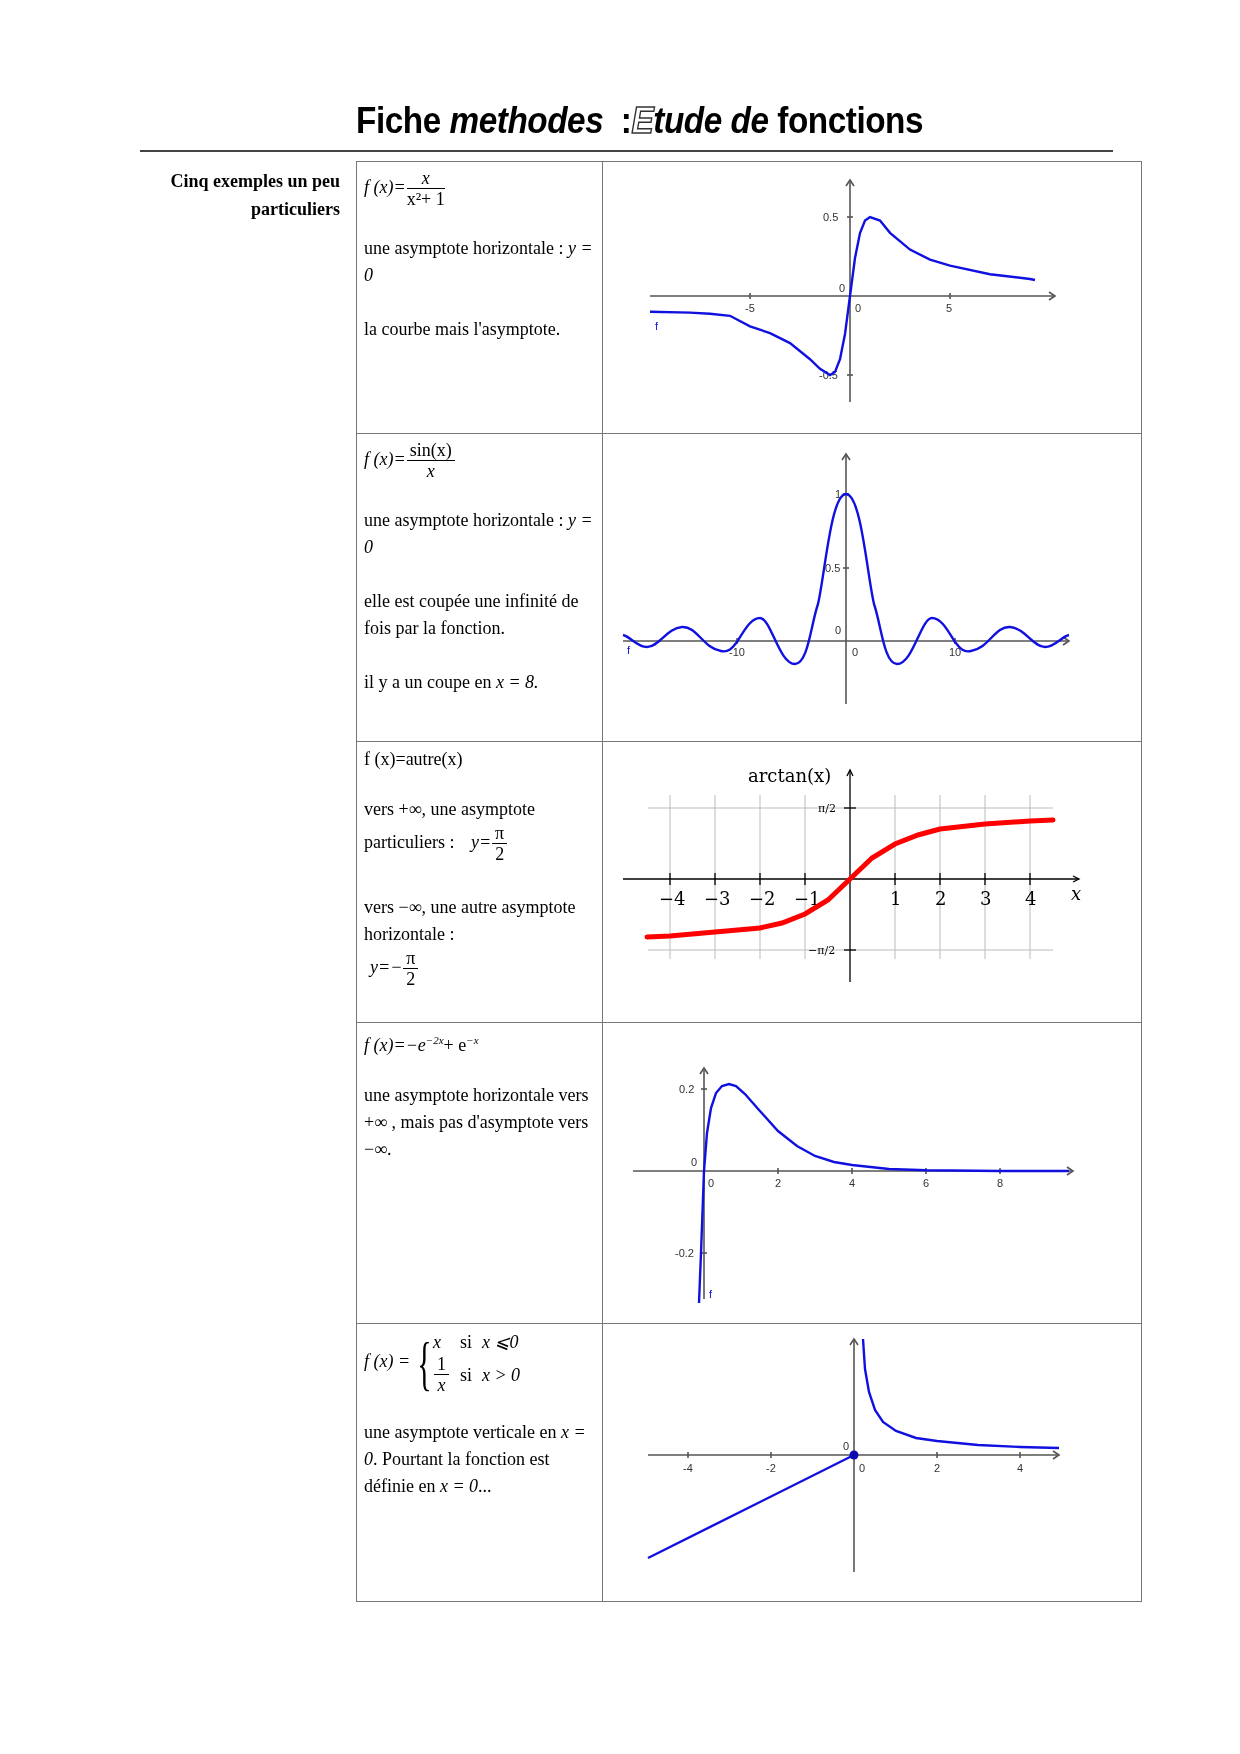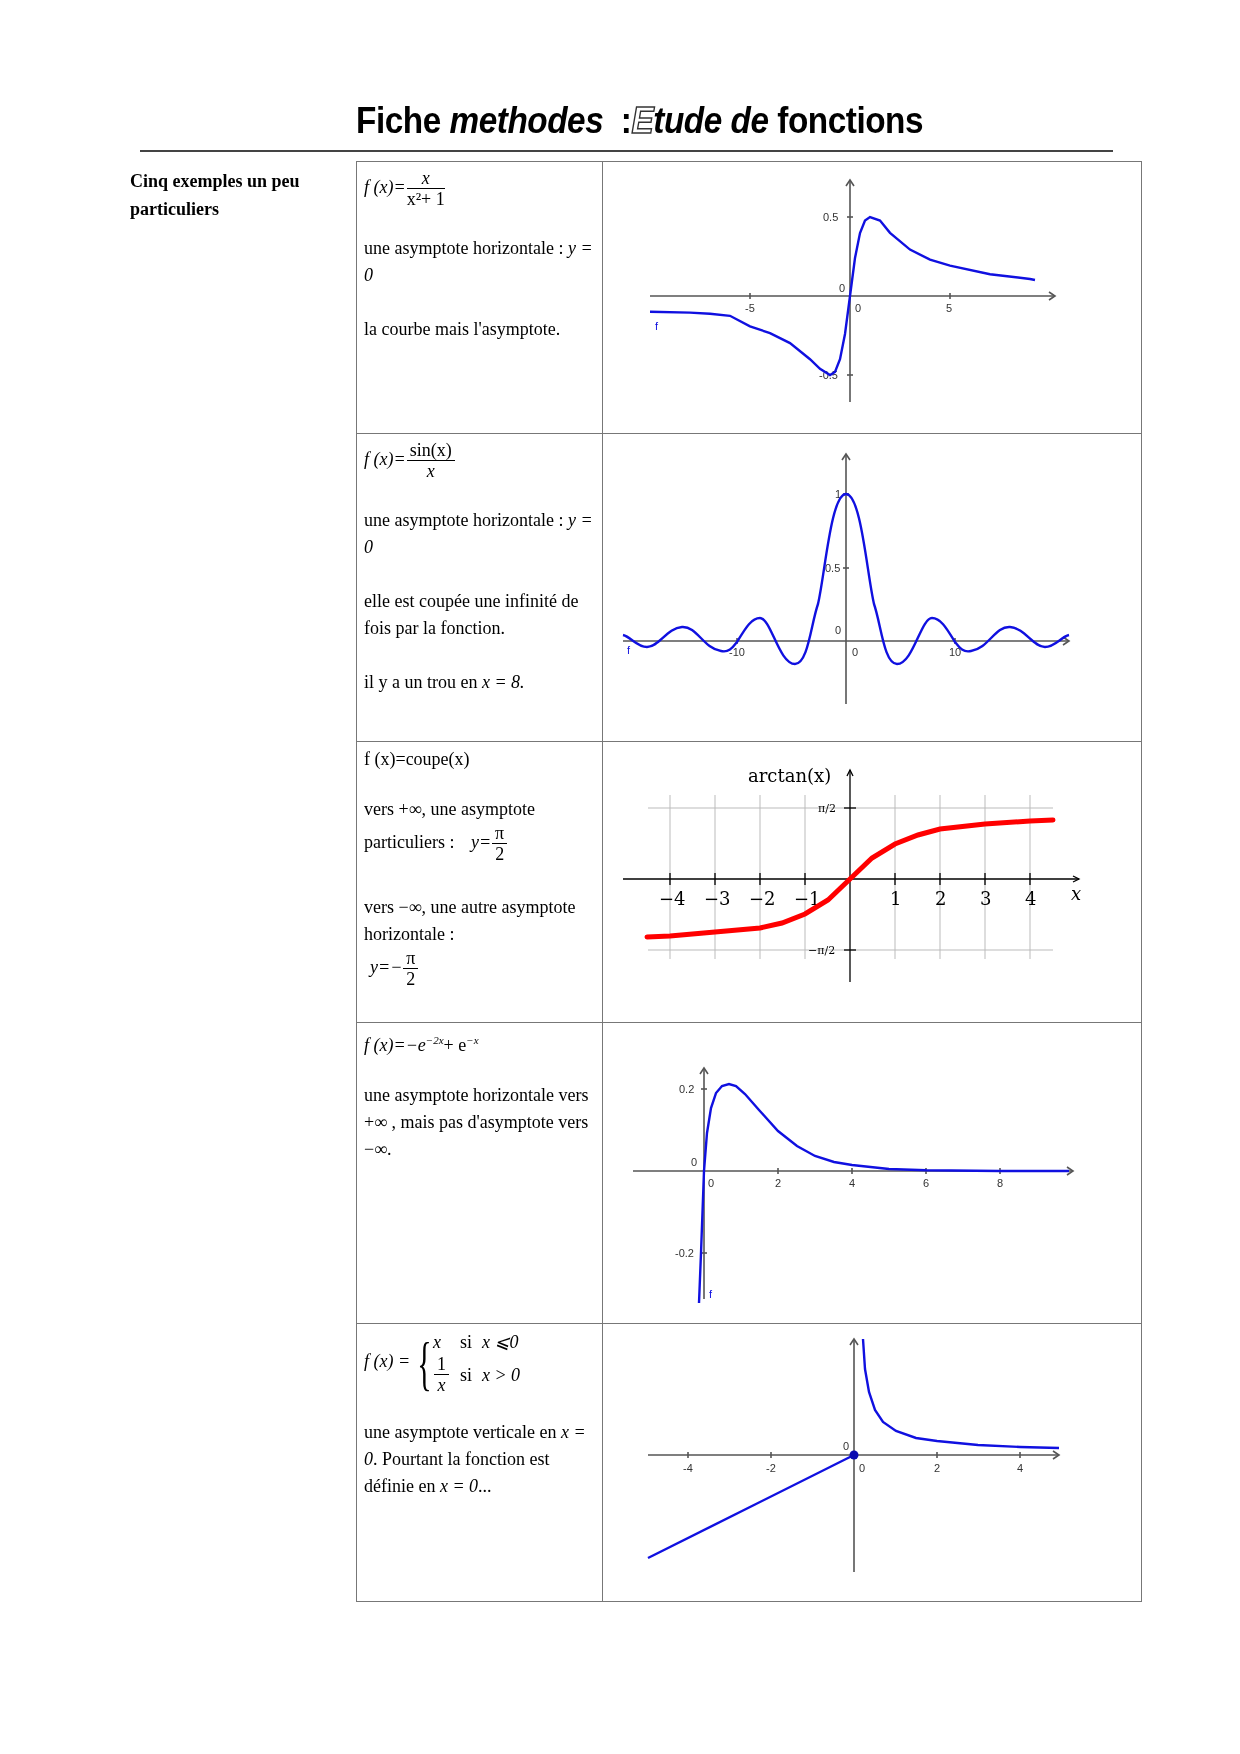--- a/index.html
+++ b/index.html
@@ -1,21 +1,21 @@
 <!DOCTYPE html>
 <html><head>
 <meta charset="utf-8">
 <style>
   html,body{margin:0;padding:0;background:#fff;}
   body{width:1240px;height:1754px;position:relative;overflow:hidden;font-family:"Liberation Serif",serif;color:#000;}
   .title{position:absolute;left:356px;top:100px;width:700px;font-family:"Liberation Sans",sans-serif;font-weight:bold;font-size:37px;letter-spacing:-0.5px;transform:scaleX(0.9);transform-origin:left top;white-space:nowrap;}
   .title i{font-style:italic;}
   .title .outlineE{font-style:italic;color:#fff;-webkit-text-stroke:1.5px #333;}
   .rule{position:absolute;left:140px;top:150px;width:973px;height:2px;background:#444;}
-  .side{position:absolute;left:130px;top:167px;width:210px;font-weight:bold;font-size:18px;line-height:28px;}
+  .side{position:absolute;left:130px;top:167px;width:210px;text-align:right;font-weight:bold;font-size:18px;line-height:28px;}
   table.grid{position:absolute;left:356px;top:161px;width:786px;border-collapse:collapse;}
   table.grid td{border:1px solid #777;vertical-align:top;padding:0;}
   td.txt{width:229px;}
   td.fig{width:502px;position:relative;}
   .cell-inner{padding:6px 6px 0 7px;font-size:18px;line-height:27px;}
   .formula{font-size:18px;line-height:22px;margin-bottom:26px;}
   .para{margin-bottom:27px;}
   .it{font-style:italic;}
   .frac{display:inline-block;vertical-align:middle;text-align:center;margin:0 1px;}
   .frac .num{display:block;border-bottom:1px solid #000;padding:0 3px;line-height:20px;}
@@ -82,21 +82,21 @@
   </tr>
 
   <tr style="height:307px">
     <td class="txt">
       <div class="cell-inner">
         <div class="formula">
           <span class="it">f (x)=</span><span class="frac"><span class="num">sin(x)</span><span class="den it">x</span></span>
         </div>
         <div class="para"><span>une asymptote horizontale : </span><span class="it">y = 0</span></div>
         <div class="para">elle est coupée une infinité de fois par la fonction.</div>
-        <div><span>il y a un trou en </span><span class="it">x = 8.</span></div>
+        <div><span>il y a un coupe en </span><span class="it">x = 8.</span></div>
       </div>
     </td>
     <td class="fig">
       <svg width="502" height="307" viewBox="0 0 502 307">
 
         <line class="ax" x1="20" y1="207" x2="466" y2="207"></line>
         <polyline class="ax" points="460,203 466,207 460,211"></polyline>
         <line class="ax" x1="243" y1="270" x2="243" y2="20"></line>
         <polyline class="ax" points="239,26 243,20 247,26"></polyline>
         <line class="ax" x1="134" y1="204" x2="134" y2="210"></line>
@@ -111,21 +111,21 @@
         <text class="tick" x="232" y="200">0</text>
         <path class="curve" d="M20,201 C28,203 34,213 44,213 C56,213 64,194 79,193 C94,192 100,214 118,217 C126,219 130,213 134,208 C142,195 148,184 157,184 C168,184 176,230 192,230 C205,230 208,190 215,170 C222,140 228,60 243,60 C258,60 264,140 271,170 C278,190 281,230 294,230 C310,230 318,184 329,184 C338,184 344,195 352,208 C356,213 360,219 368,217 C386,214 392,192 407,193 C422,194 430,213 442,213 C452,213 458,203 466,201"></path>
         <text class="tick" x="24" y="220" style="fill:#1010e0">f</text>
       </svg>
     </td>
   </tr>
 
   <tr style="height:280px">
     <td class="txt">
       <div class="cell-inner">
-        <div class="formula">f (x)=coupe(x)</div>
+        <div class="formula">f (x)=autre(x)</div>
         <div class="para" style="margin-bottom:30px">
           <span>vers +∞, une asymptote particuliers :</span>
           <span class="it" style="margin-left:12px">y=</span><span class="frac"><span class="num">π</span><span class="den">2</span></span>
         </div>
         <div>
           <span>vers −∞, une autre asymptote horizontale :</span><br>
           <span class="it" style="margin-left:6px">y=−</span><span class="frac"><span class="num">π</span><span class="den">2</span></span>
         </div>
       </div>
     </td>

